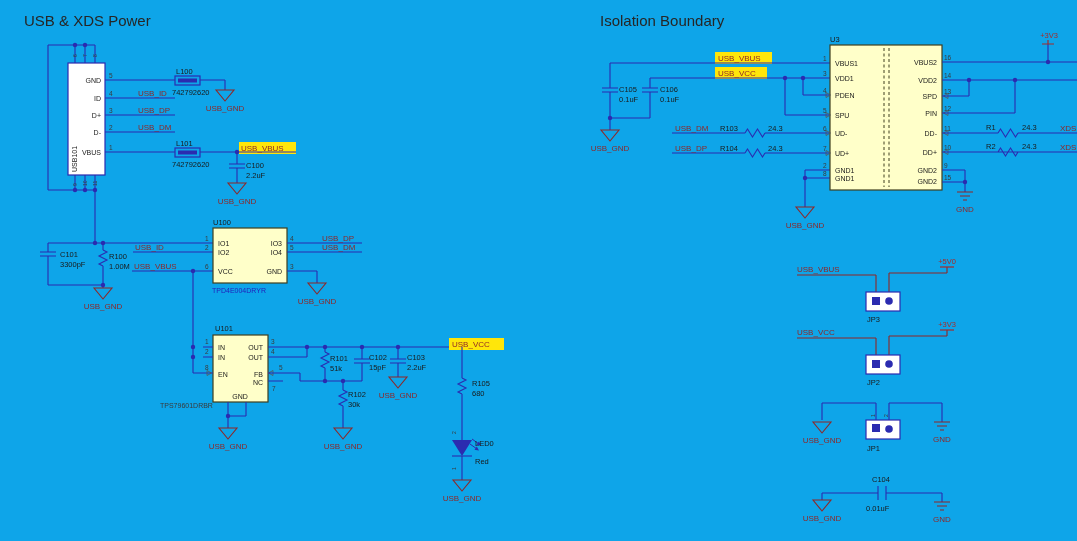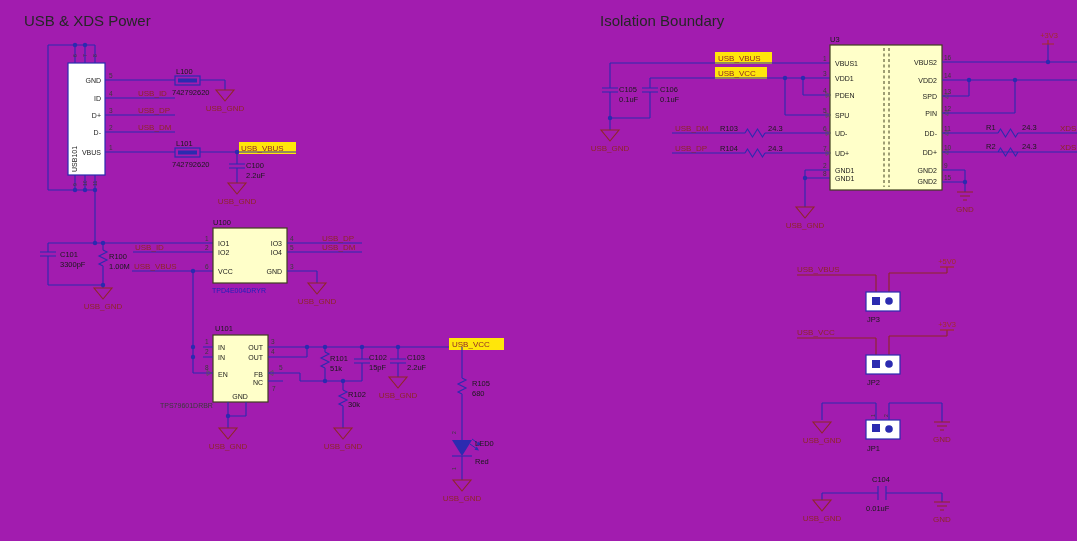--- a/index.html
+++ b/index.html
@@ -1,16 +1,16 @@
 <!DOCTYPE html>
 <html><head>
 <meta charset="utf-8">
 <style>
   html,body{margin:0;padding:0;background:#ffffff;}
-  #stage{position:relative;width:1077px;height:541px;background:#a21caf;overflow:hidden;}
+  #stage{position:relative;width:1077px;height:541px;background:#0ea5e9;overflow:hidden;}
   svg{position:absolute;left:0;top:0;}
   svg text{font-family:"Liberation Sans", sans-serif;}
   .title{font-size:15px;fill:#262626;}
   .net{font-size:8px;fill:#8f2727;}
   .pwr{font-size:7.5px;fill:#a42c2c;}
   .ref{font-size:7.5px;fill:#1a1a1a;}
   .pin{font-size:6.5px;fill:#3a3a3a;}
   .pinlbl{font-size:7px;fill:#1a1a1a;}
   .part{font-size:7px;fill:#2222bb;}
   .part2{font-size:7px;fill:#3a3a3a;}

